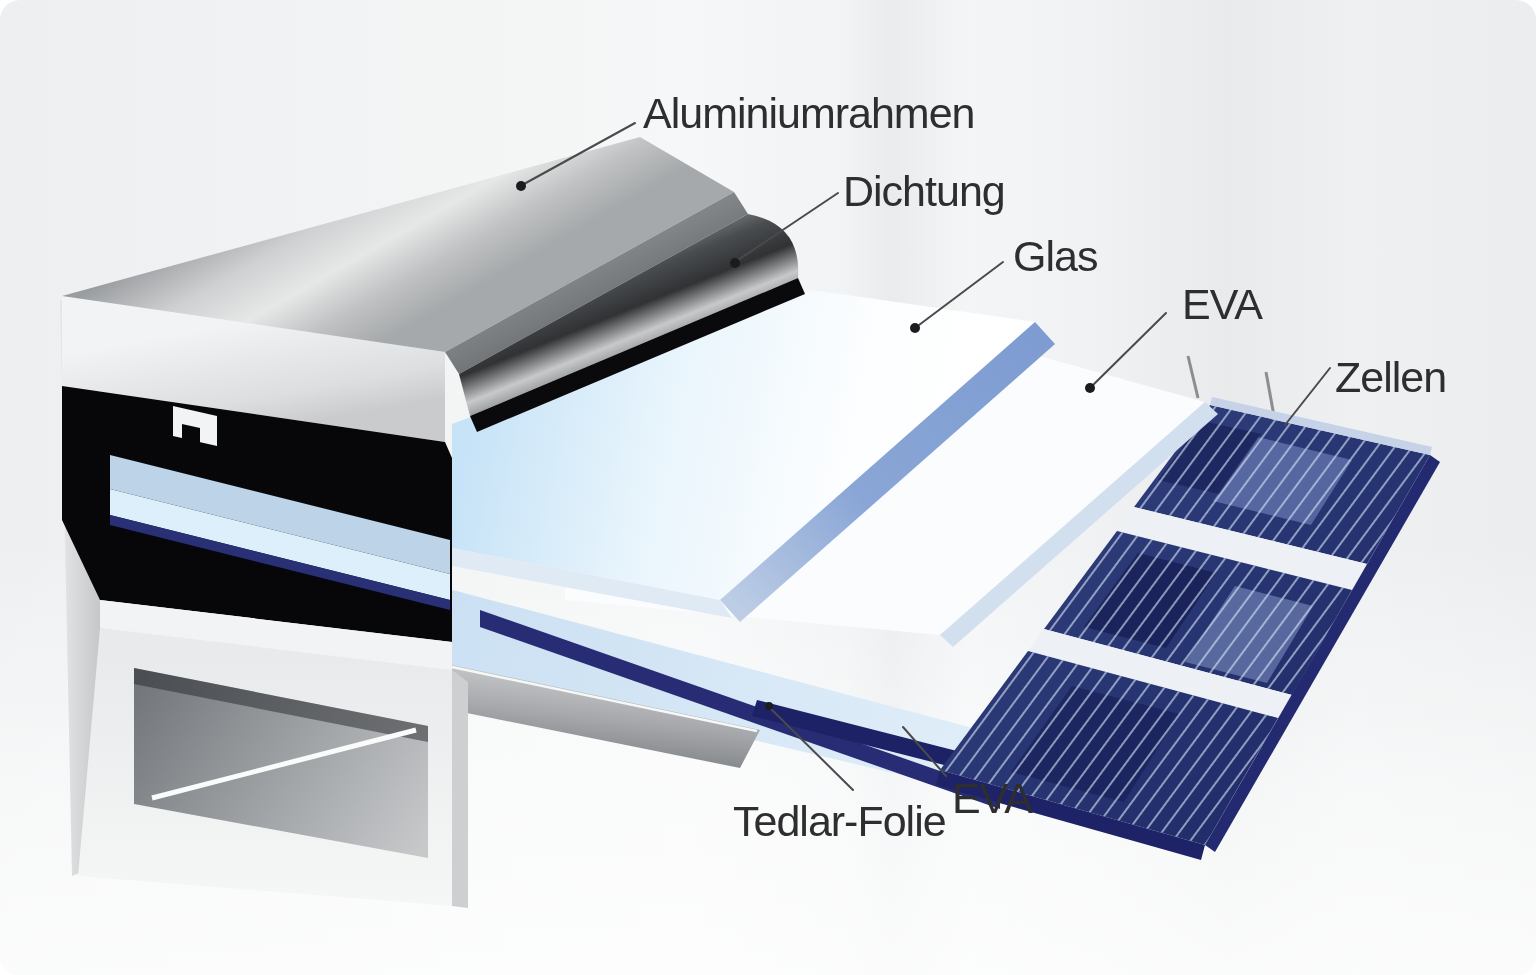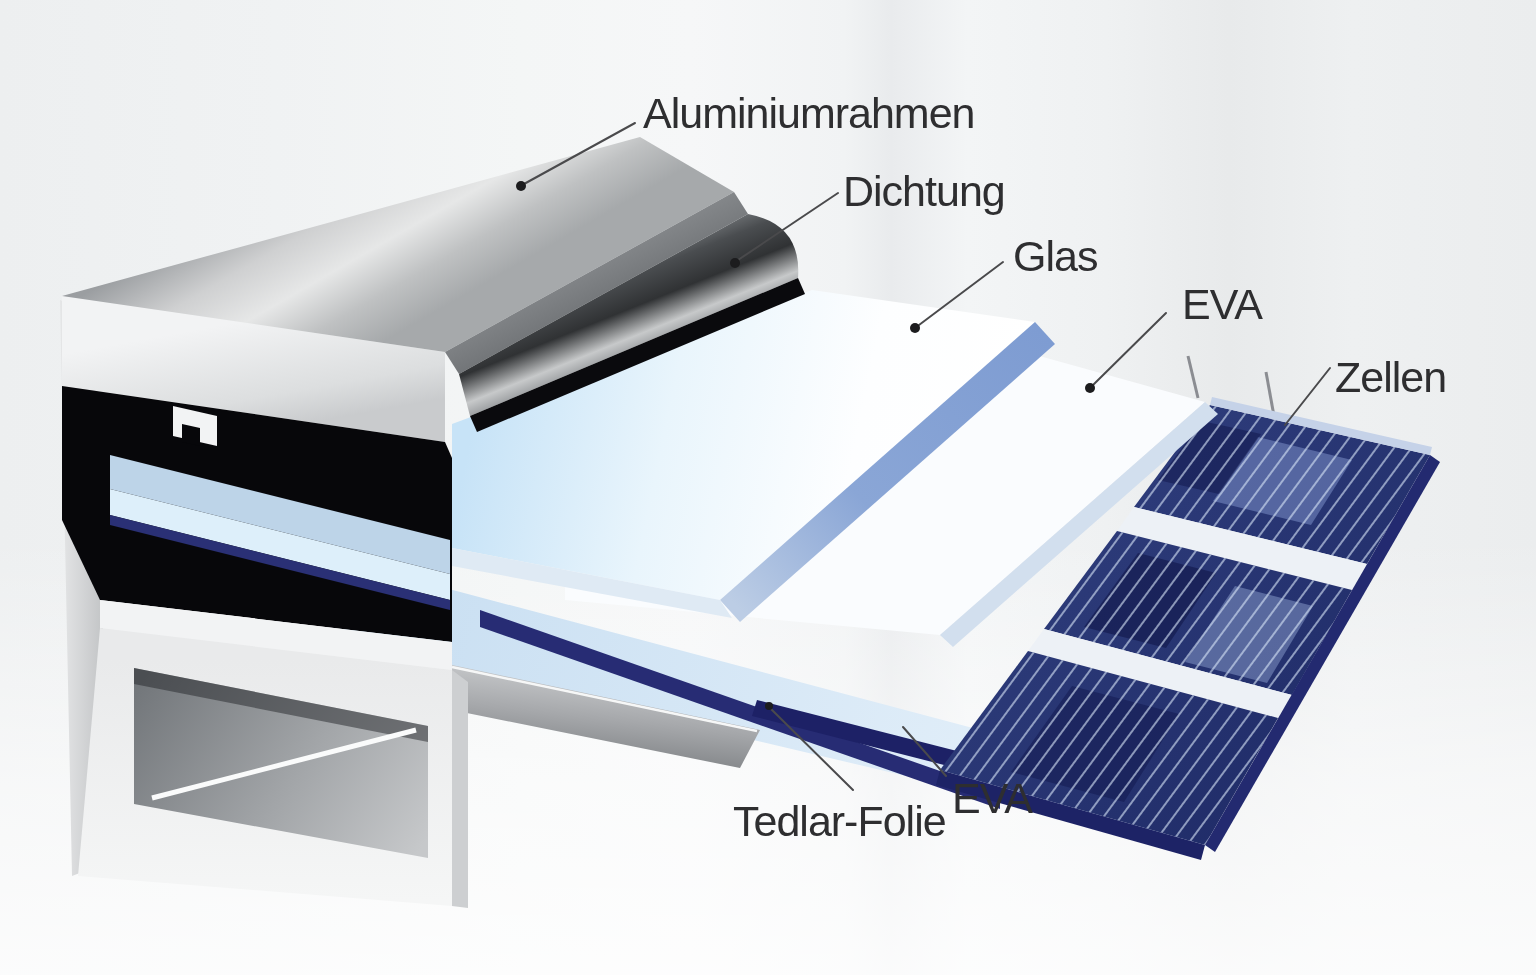--- a/index.html
+++ b/index.html
@@ -1,20 +1,21 @@
 <!DOCTYPE html>
 <html><head>
 <meta charset="utf-8">
 <style>
   html,body{margin:0;padding:0;}
   body{font-family:"Liberation Sans",sans-serif;}
   .stage{
     position:relative;width:1536px;height:975px;overflow:hidden;
     background:linear-gradient(90deg,#edeff0 0%,#f0f2f3 18%,#f4f6f6 34%,#f6f7f8 45%,
       #f1f3f4 55%,#e9ebed 58%,#f3f5f6 63%,#eff1f2 72%,#e8eaeb 80%,#eef0f1 88%,#ebedee 100%);
+    border-radius:20px;
   }
   .stage::after{
     content:"";position:absolute;inset:0;pointer-events:none;
     background:linear-gradient(180deg,rgba(255,255,255,0) 55%,rgba(255,255,255,.55) 80%,rgba(255,255,255,.8) 100%);
   }
   svg{position:absolute;inset:0;z-index:2;}
   text.lbl{fill:#2e2e30;font-size:43px;letter-spacing:-1px;}
 </style>
 </head>
 <body>

